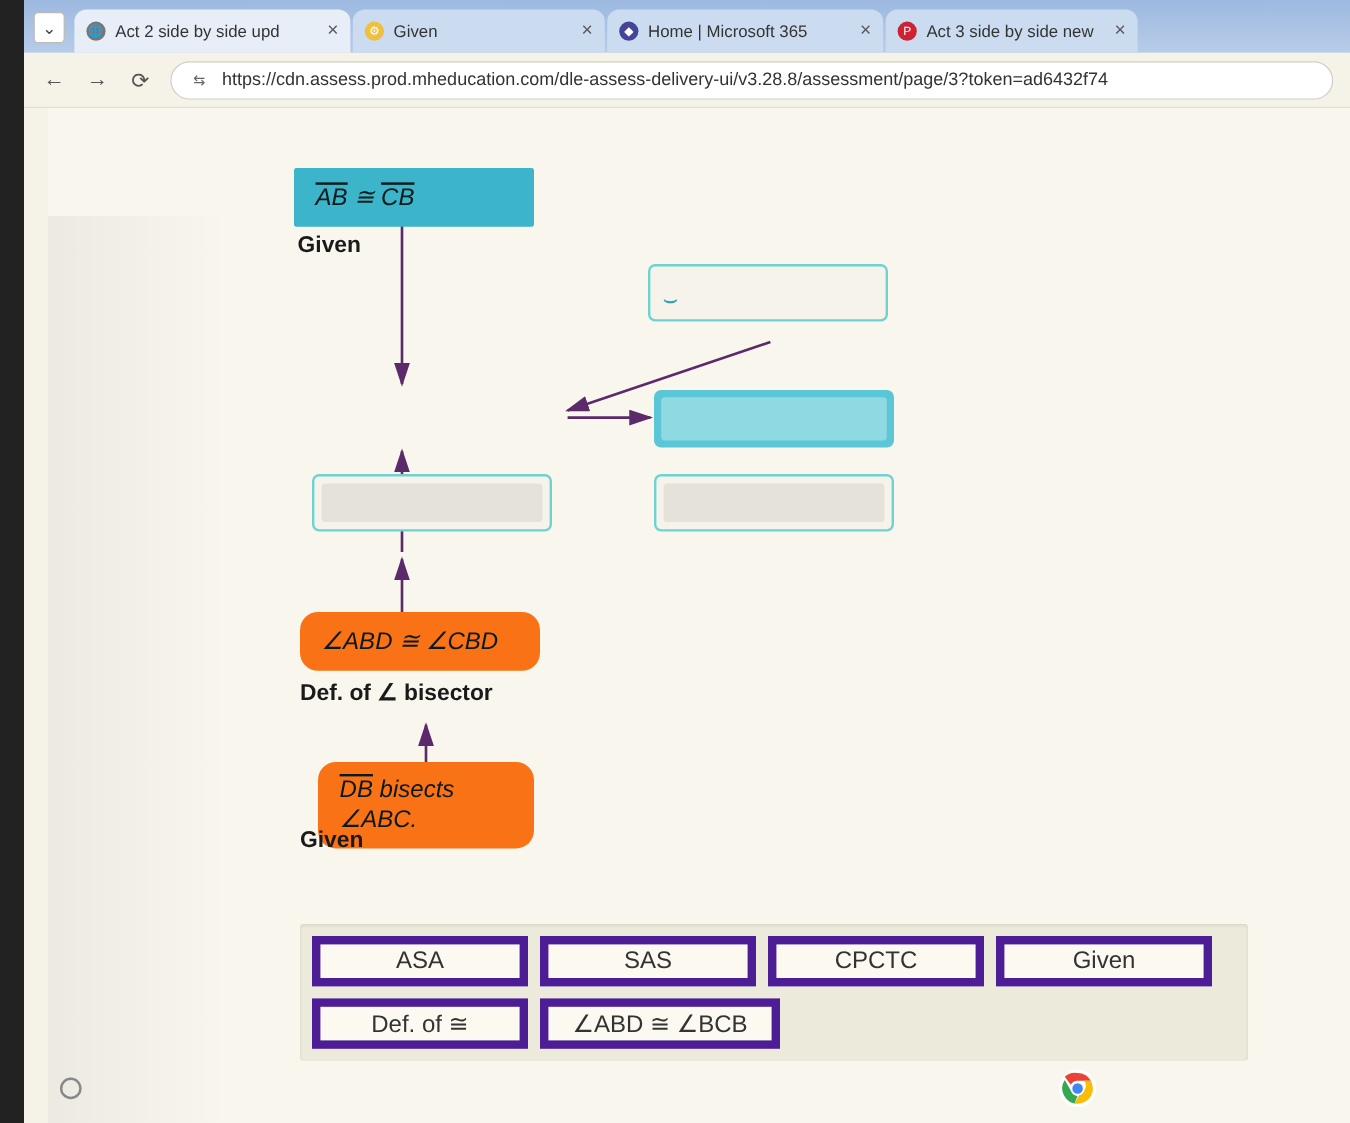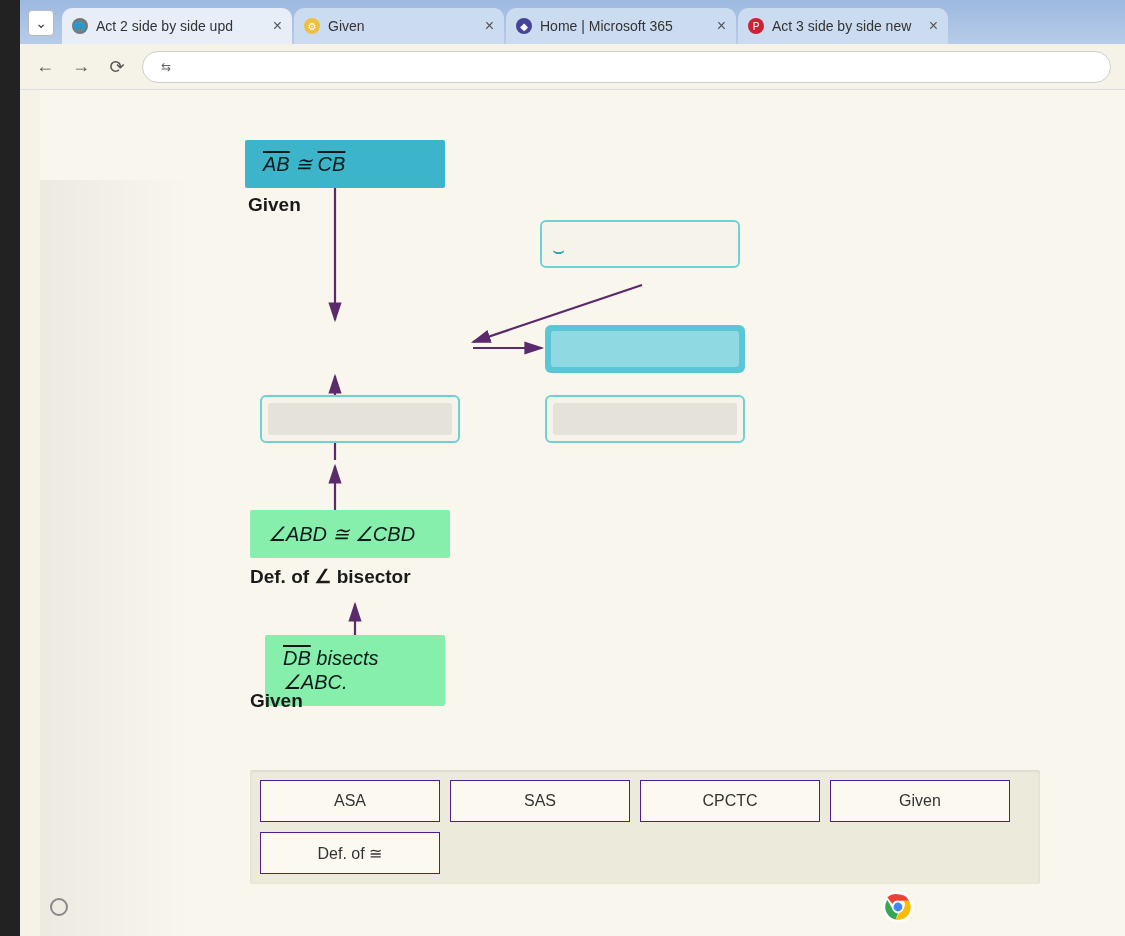--- a/index.html
+++ b/index.html
@@ -121,21 +121,21 @@
   .statement {
     position: absolute;
     background: #3cb4c9;
     color: #0a1a1a;
     padding: 12px 18px;
     font-size: 20px;
     font-style: italic;
     min-width: 180px;
     border-radius: 2px;
   }
-  .statement.light { background: #86efac; }
+  .statement.light { background: #f97316; border-radius: 15px; }
   .drop {
     position: absolute;
     width: 200px;
     height: 48px;
     border: 2px solid #6ed2d2;
     border-radius: 6px;
     background: #f6f3ea;
   }
   .drop.filled {
     background: #5bc6d6;
@@ -174,25 +174,25 @@
     display: flex;
     flex-wrap: wrap;
     gap: 10px;
     box-shadow: inset 0 1px 3px rgba(0,0,0,0.1);
   }
   .bank .opt {
     flex: 0 0 auto;
     width: 180px;
     height: 42px;
     background: #fbf9f0;
-    border: 1px solid #4c1d95;
+    border: 7px solid #4c1d95;
     display: flex;
     align-items: center;
     justify-content: center;
-    font-size: 16px;
+    font-size: 20px;
     color: #333;
   }
 
   .taskbar-circle {
     position: absolute;
     left: 50px; bottom: 20px;
     width: 18px; height: 18px;
     border: 2px solid #888; border-radius: 50%;
   }
   .chrome-icon {
@@ -234,20 +234,21 @@
       <span class="close">×</span>
     </div>
   </div>
 
   <div class="addrbar">
     <div class="navbtn">←</div>
     <div class="navbtn">→</div>
     <div class="navbtn">⟳</div>
     <div class="urlbox">
       <span class="site-icon">⇆</span>
+      <span>https://cdn.assess.prod.mheducation.com/dle-assess-delivery-ui/v3.28.8/assessment/page/3?token=ad6432f74</span>
     </div>
   </div>
 
   <div class="page">
     <div class="leftshadow"></div>
     <div class="content">
 
       <svg class="arrows">
         <defs>
           <marker id="ah" markerWidth="10" markerHeight="10" refX="8" refY="3" orient="auto">
@@ -306,20 +307,23 @@
             <span>SAS</span>
           </div>
         <div class="opt">
             <span>CPCTC</span>
           </div>
         <div class="opt">
             <span>Given</span>
           </div>
         <div class="opt">
             <span>Def. of ≅</span>
+          </div>
+        <div class="opt" style="width:200px">
+            <span>∠ABD ≅ ∠BCB</span>
           </div>
       </div>
 
     </div>
   </div>
 </div>
 
 <div class="taskbar-circle"></div>
 <svg class="chrome-icon" viewBox="0 0 48 48">
   <circle cx="24" cy="24" r="22" fill="#fff"></circle>

